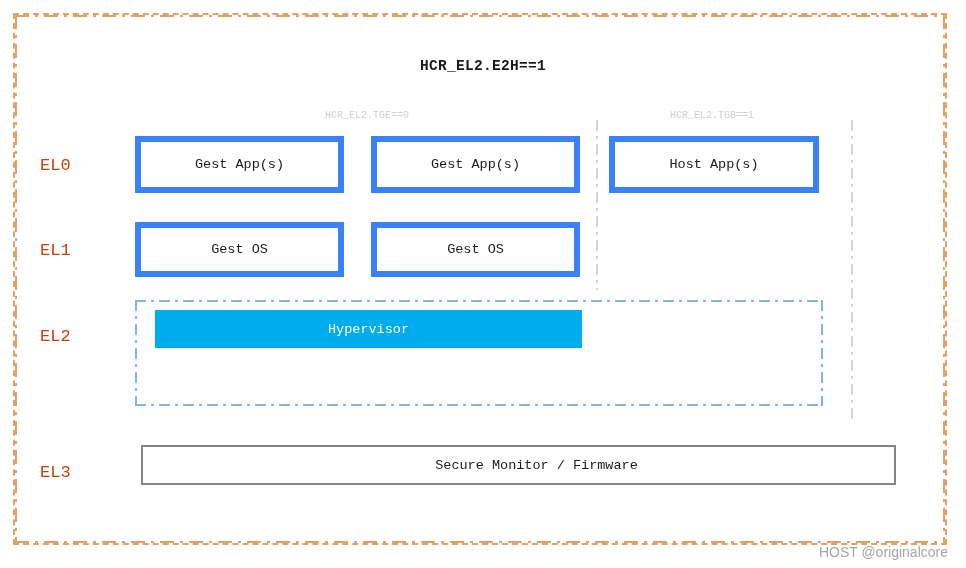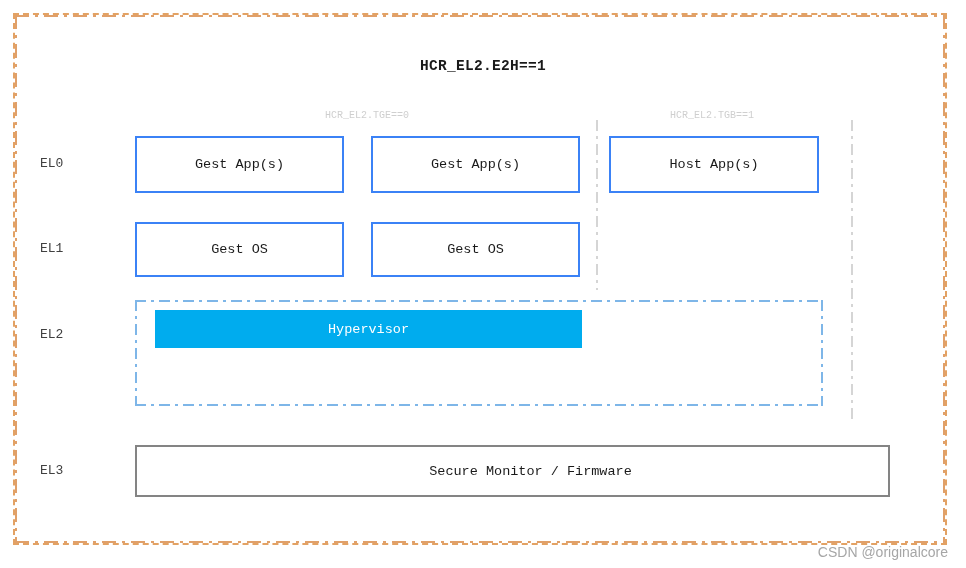--- a/index.html
+++ b/index.html
@@ -66,54 +66,54 @@
     text-align: center;
   }
   .cond-tge { left: 267px; top: 110px; width: 200px; }
   .cond-tgb { left: 612px; top: 110px; width: 200px; }
 
   
   .el-label {
     position: absolute;
     left: 40px;
     width: 70px;
-    font-size: 13px;
-    color: #404040;
+    font-size: 17px;
+    color: #c2410c;
     text-align: left;
   }
   .el0 { top: 156px; }
   .el1 { top: 241px; }
   .el2 { top: 327px; }
   .el3 { top: 463px; }
 
   
   .box {
     position: absolute;
     box-sizing: border-box;
     display: flex;
     align-items: center;
     justify-content: center;
     font-size: 13.5px;
     color: #1a1a1a;
     background: #ffffff;
   }
-  .box-green { border: 2px solid #3b82f6; }
+  .box-green { border: 6px solid #3b82f6; }
   .box-gray  { border: 2px solid #848484; }
 
   
   .app-guest1 { left: 135px; top: 136px; width: 209px; height: 57px; }
   .app-guest2 { left: 371px; top: 136px; width: 209px; height: 57px; }
   .app-host   { left: 609px; top: 136px; width: 210px; height: 57px; font-family: Liberation Mono, monospace; }
 
   
   .os-guest1 { left: 135px; top: 222px; width: 209px; height: 55px; }
   .os-guest2 { left: 371px; top: 222px; width: 209px; height: 55px; }
 
   
-  .secure-monitor { left: 135px; top: 445px; width: 755px; height: 52px; padding-left: 36px; }
+  .secure-monitor { left: 141px; top: 445px; width: 755px; height: 40px; padding-left: 36px; }
 
   
   .hostos-box {
     position: absolute;
     left: 135px;
     top: 300px;
     width: 688px;
     height: 106px;
     box-sizing: border-box;
     background: transparent;
@@ -206,15 +206,15 @@
   <div class="box box-green app-host">Host App(s)</div>
 
   <div class="box box-green os-guest1">Gest OS</div>
   <div class="box box-green os-guest2">Gest OS</div>
 
   <div class="hostos-box"></div>
   <div class="hypervisor">Hypervisor</div>
 
   <div class="box box-gray secure-monitor">Secure Monitor / Firmware</div>
 
-  <div class="watermark">CSDN @originalcore</div>
+  <div class="watermark">HOST @originalcore</div>
 
 </div>
 
 </body></html>

